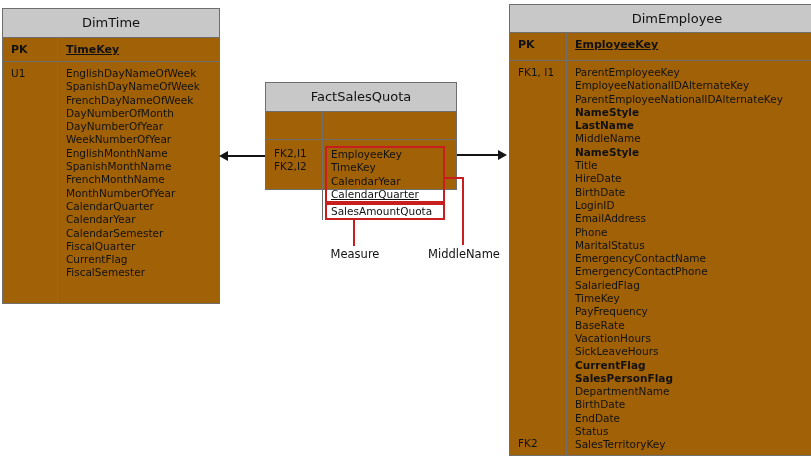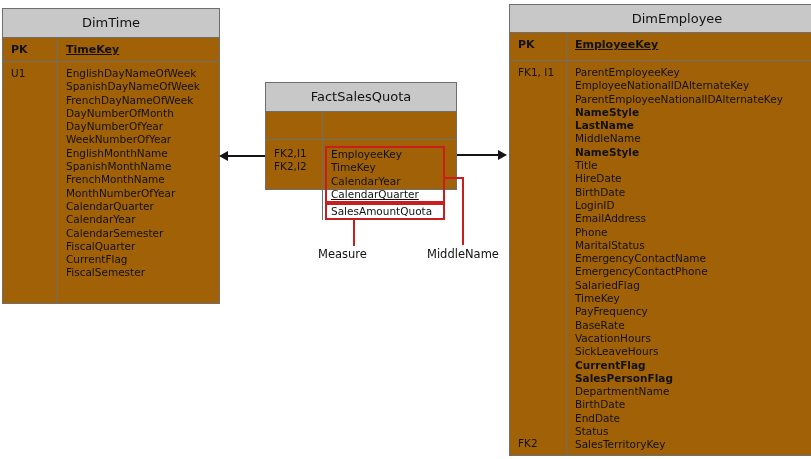--- a/index.html
+++ b/index.html
@@ -50,21 +50,21 @@
   .fk-bottom{position:absolute;left:8px;bottom:5px;white-space:nowrap}
 
   
   .relline{position:absolute;height:2px;background:var(--arrow)}
   .ahead{position:absolute;width:0;height:0;border-top:5px solid transparent;border-bottom:5px solid transparent}
   .ahead.left{border-right:9px solid var(--arrow)}
   .ahead.right{border-left:9px solid var(--arrow)}
 
   
   .callout{position:absolute;background:var(--red)}
-  .ann-label{position:absolute;font-size:11.5px;text-align:left;white-space:nowrap}
+  .ann-label{position:absolute;font-size:11.5px;text-align:center;white-space:nowrap}
 </style>
 </head>
 <body>
 
 <div class="canvas">
 
   <div class="etable t-dimtime">
     <div class="thead">DimTime</div>
     <div class="row">
       <div class="keycol pktext">PK</div>

